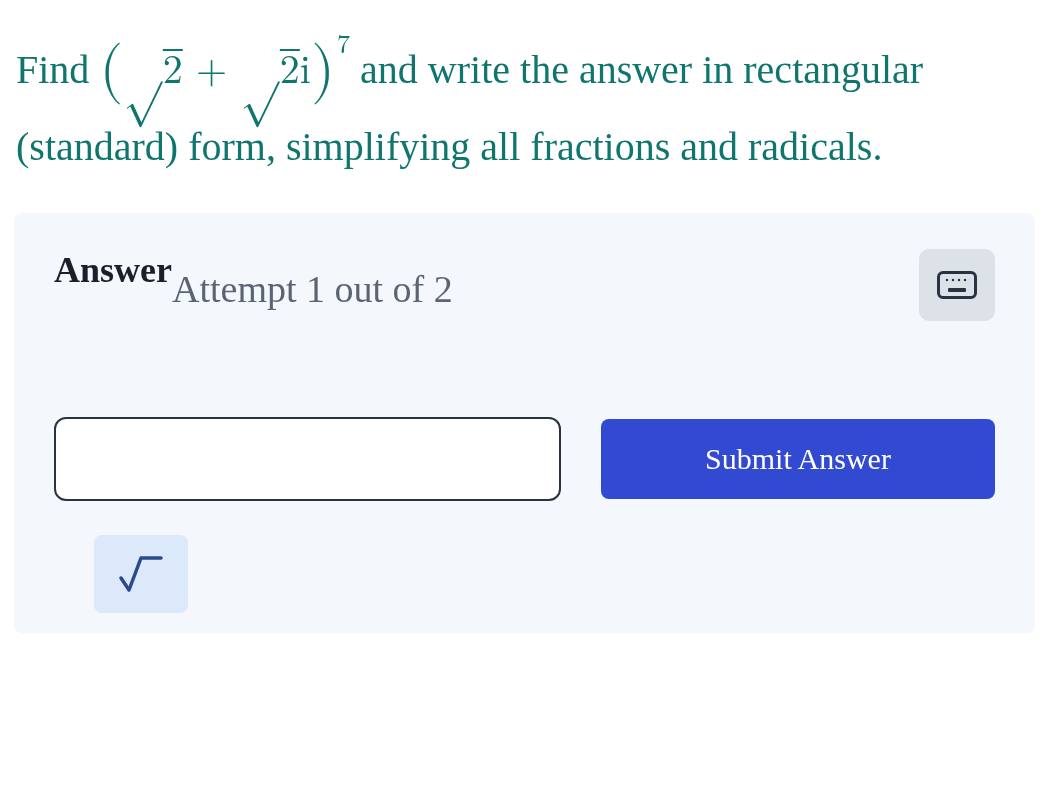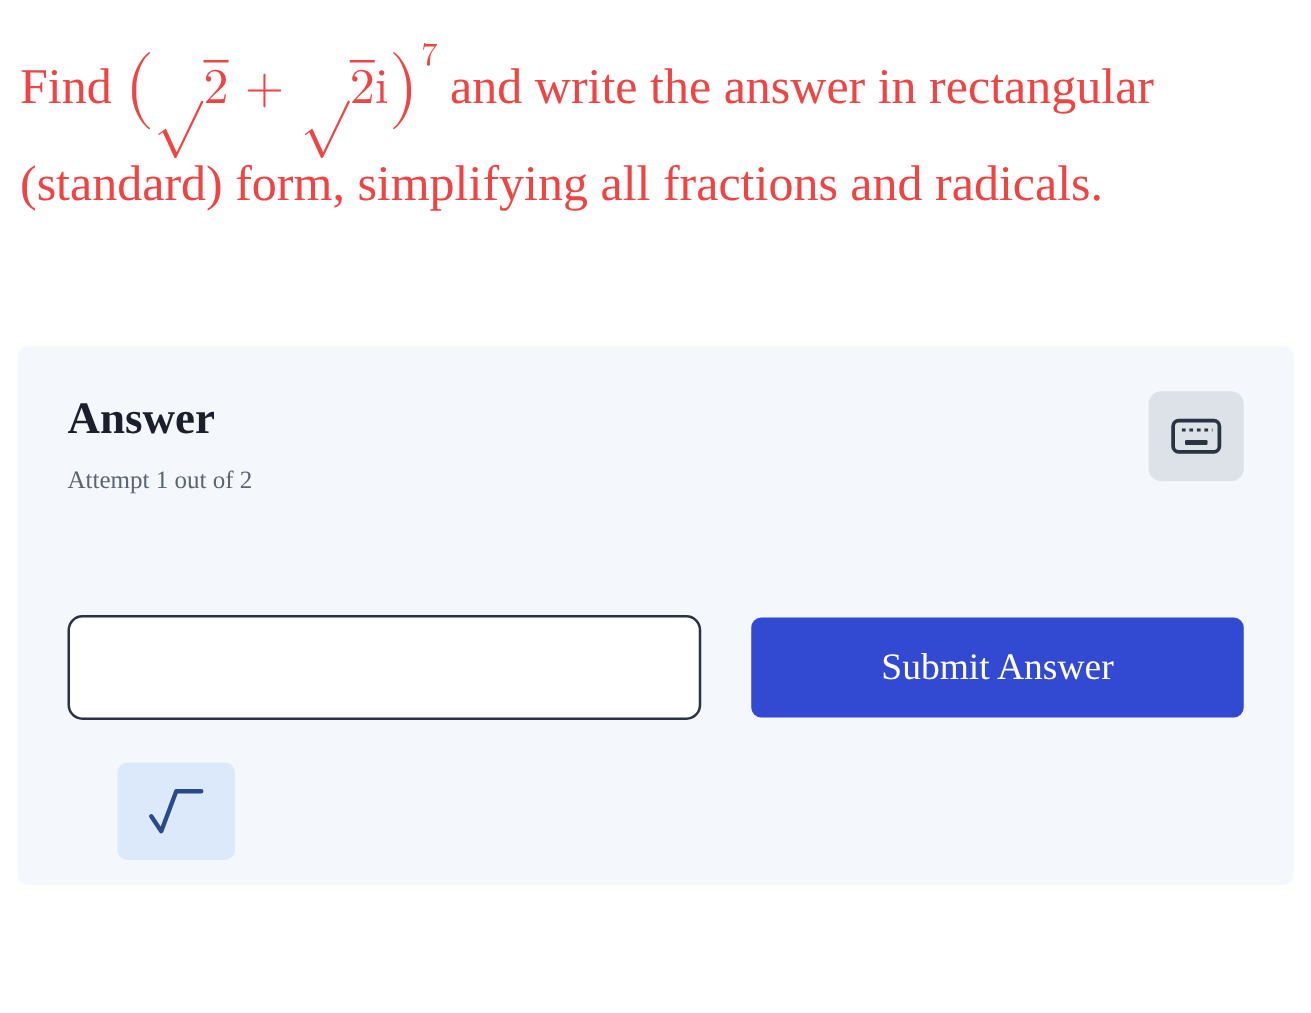--- a/index.html
+++ b/index.html
@@ -6,22 +6,22 @@
   body {
     margin: 0;
     padding: 24px 12px 12px 12px;
     font-family: Georgia, 'Times New Roman', serif;
     background: #fff;
     width: 1049px;
   }
   .problem {
     font-size: 40px;
     line-height: 1.5;
-    color: #ef4444;
-    margin-bottom: 100px;
+    color: #0f766e;
+    margin-bottom: 36px;
     padding: 0 4px;
   }
   .math {
     font-family: 'Latin Modern Math', 'STIX Two Math', 'Cambria Math', serif;
   }
   .paren {
     font-size: 62px;
     vertical-align: -6px;
     font-family: 'Latin Modern Math', 'STIX Two Math', serif;
   }
@@ -44,29 +44,30 @@
     padding: 36px 40px 20px 40px;
     margin: 0 2px;
   }
   .answer-header {
     display: flex;
     justify-content: space-between;
     align-items: flex-start;
   }
   .answer-title-block {
     display: flex;
-    flex-direction: column;
+    flex-direction: row;
+    text-align: center;
   }
   .answer-title {
     font-size: 36px;
     font-weight: bold;
     color: #1a1f2b;
   }
   .attempt {
-    font-size: 20px;
+    font-size: 38px;
     color: #5b6472;
     margin-top: 18px;
   }
   .keyboard-btn {
     width: 76px;
     height: 72px;
     background: #dde2e8;
     border-radius: 10px;
     display: flex;
     align-items: center;

